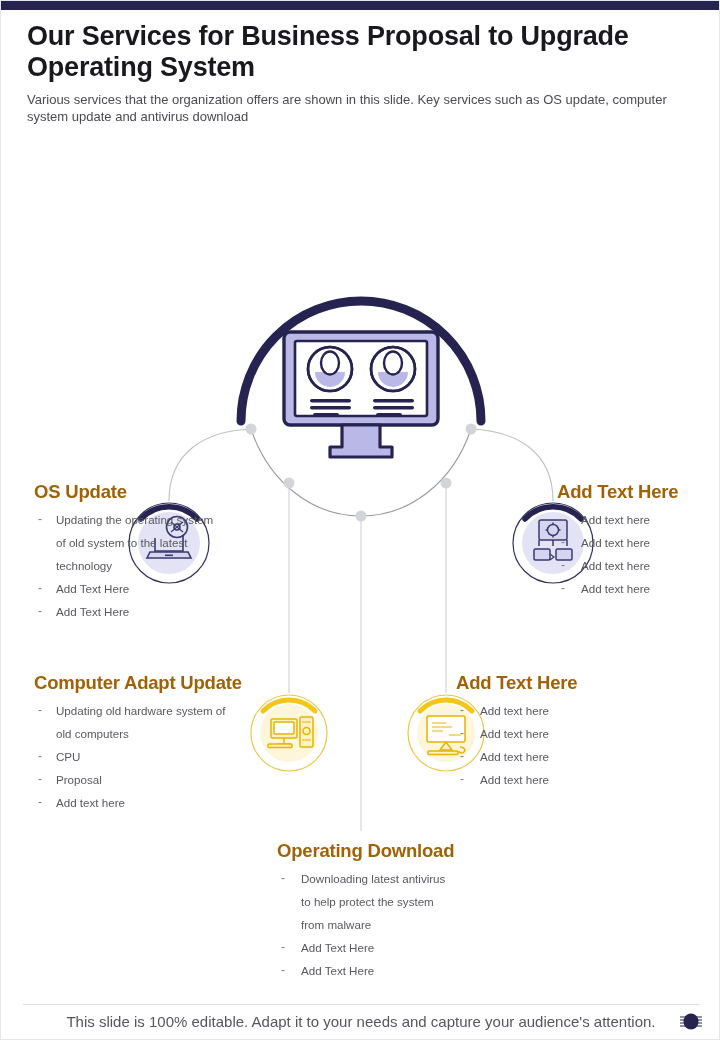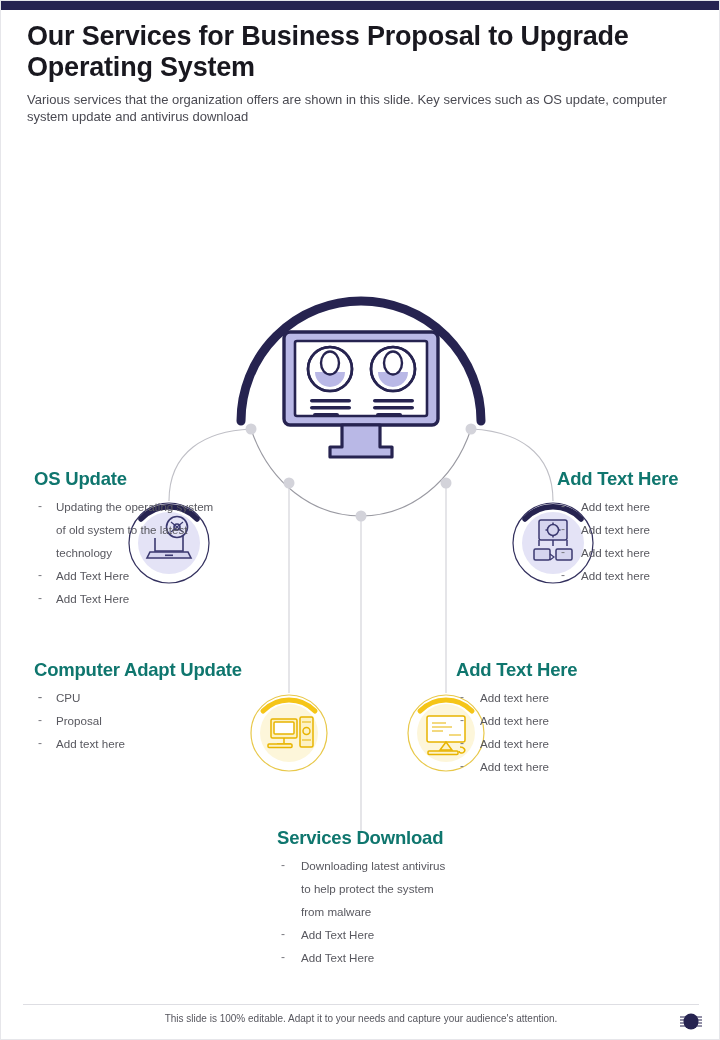--- a/index.html
+++ b/index.html
@@ -31,22 +31,22 @@
   .subtitle{
     margin-top:8px;
     font-size:13px;line-height:1.32;color:#4a4a52;
     max-width:668px;
   }
   
   .diagram{position:absolute;left:0;top:130px;width:720px;height:700px;}
   
   .block{position:absolute;}
   .block h3{
-    margin:3px 0 6px 0;
-    font-size:18.5px;font-weight:bold;color:#0f766e;
+    margin:16px 0 6px 0;
+    font-size:18.5px;font-weight:bold;color:#a16207;
     letter-spacing:-0.2px;
   }
   .block ul{margin:0;padding:0;list-style:none;}
   .block li{
     position:relative;
     padding-left:22px;
     font-size:11.6px;
     line-height:1.98;
     color:#58585f;
     white-space:pre-line;
@@ -64,21 +64,21 @@
   #blk-right1 li, #blk-right2 li{padding-left:24px;}
   #blk-anti li{padding-left:24px;}
   
   .footline{
     position:absolute;left:22px;top:1003px;width:676px;height:1px;
     background:#dedee3;
   }
   .footnote{
     position:absolute;left:0;top:1012px;width:720px;
     text-align:center;
-    font-size:10px;color:#56565e;
+    font-size:15px;color:#56565e;
   }
   .cornerdot{
     position:absolute;right:16px;top:1008px;
     width:24px;height:24px;
   }
 </style>
 </head>
 <body>
 
 <div class="slide">
@@ -229,39 +229,40 @@
       <li><span class="dash">-</span><span>Add text here</span></li>
       <li><span class="dash">-</span><span>Add text here</span></li>
       <li><span class="dash">-</span><span>Add text here</span></li>
       <li><span class="dash">-</span><span>Add text here</span></li>
     </ul>
   </div>
 
   <div class="block" id="blk-csu">
     <h3>Computer Adapt Update</h3>
     <ul>
-      <li><span class="dash">-</span></li>
+      <li><span class="dash">-</span><span>Updating  old hardware  system of
+old computers</span></li>
       <li><span class="dash">-</span><span>CPU</span></li>
       <li><span class="dash">-</span><span>Proposal</span></li>
       <li><span class="dash">-</span><span>Add text here</span></li>
     </ul>
   </div>
 
   <div class="block" id="blk-right2">
     <h3>Add Text Here</h3>
     <ul>
       <li><span class="dash">-</span><span>Add text here</span></li>
       <li><span class="dash">-</span><span>Add text here</span></li>
       <li><span class="dash">-</span><span>Add text here</span></li>
       <li><span class="dash">-</span><span>Add text here</span></li>
     </ul>
   </div>
 
   <div class="block" id="blk-anti">
-    <h3>Services Download</h3>
+    <h3>Operating Download</h3>
     <ul>
       <li><span class="dash">-</span><span>Downloading  latest antivirus
 to help protect the system
 from  malware</span></li>
       <li><span class="dash">-</span><span>Add Text Here</span></li>
       <li><span class="dash">-</span><span>Add Text Here</span></li>
     </ul>
   </div>
 
   <div class="footline"></div>

